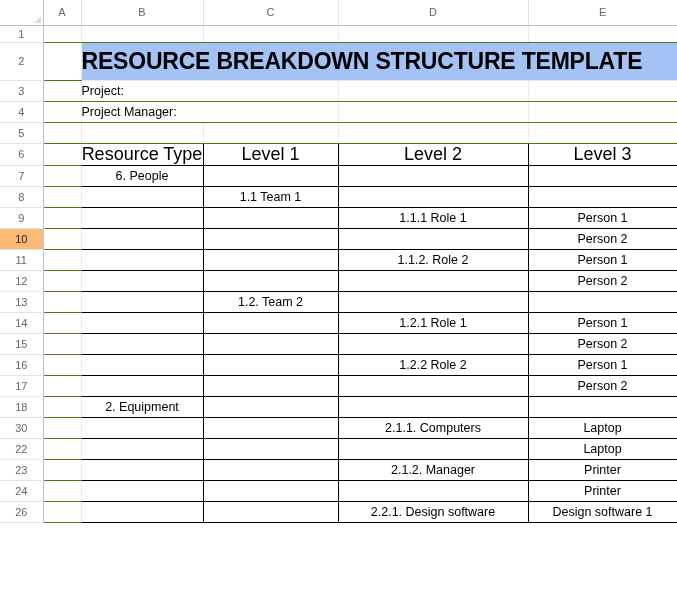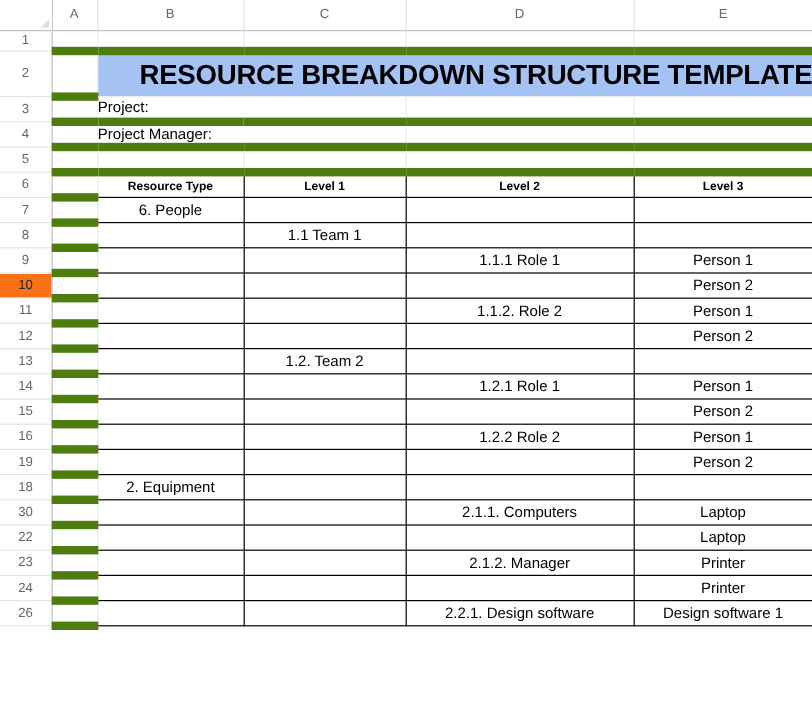--- a/index.html
+++ b/index.html
@@ -69,42 +69,42 @@
     width: 43px;
     background: #ffffff;
     color: #666666;
     font-size: 11px;
     text-align: center;
     vertical-align: middle;
     border-right: 1px solid #c0c0c0;
     border-bottom: 1px solid #e2e3e3;
   }
   .rowhead.sel {
-    background: #f97316;
+    background: #fdba74;
     color: #202124;
     font-weight: normal;
     border-right: 1px solid #a8c7fa;
   }
 
   
   .cell {
     background: #ffffff;
     border-right: 1px solid #e9eaeb;
-    border-bottom: 7px solid #4d7c0f;
+    border-bottom: 1px solid #4d7c0f;
     font-size: 12.5px;
     color: #000000;
     vertical-align: middle;
     padding: 0 3px;
   }
   .cell.nb { border-right: none; }
 
   
   .banner {
     background: #a4c2f4;
-    text-align: right;
+    text-align: left;
     vertical-align: middle;
     font-weight: bold;
     font-size: 23px;
     color: #000000;
     letter-spacing: -0.2px;
     border-right: none;
     border-bottom: 1px solid #e9eaeb;
   }
 
   .label-cell {
@@ -117,22 +117,22 @@
   .tb {
     background: #ffffff;
     border: 1px solid #000000;
     text-align: center;
     vertical-align: middle;
     font-size: 12.5px;
     color: #000000;
     padding: 0 2px;
   }
   .tb.hdr {
-    font-weight: bold;
-    font-size: 10px;
+    font-weight: normal;
+    font-size: 18px;
   }
 
   
   tr.r1  { height: 17px; }
   tr.r2  { height: 38px; }
   tr.rn  { height: 21px; }
 </style>
 </head>
 <body>
 
@@ -287,21 +287,21 @@
         </tr>
         <tr class="rn">
           <td class="rowhead">16</td>
           <td class="cell"></td>
           <td class="tb"></td>
           <td class="tb"></td>
           <td class="tb">1.2.2 Role 2</td>
           <td class="tb">Person 1</td>
         </tr>
         <tr class="rn">
-          <td class="rowhead">19</td>
+          <td class="rowhead">17</td>
           <td class="cell"></td>
           <td class="tb"></td>
           <td class="tb"></td>
           <td class="tb"></td>
           <td class="tb">Person 2</td>
         </tr>
         <tr class="rn">
           <td class="rowhead">18</td>
           <td class="cell"></td>
           <td class="tb">2. Equipment</td>

